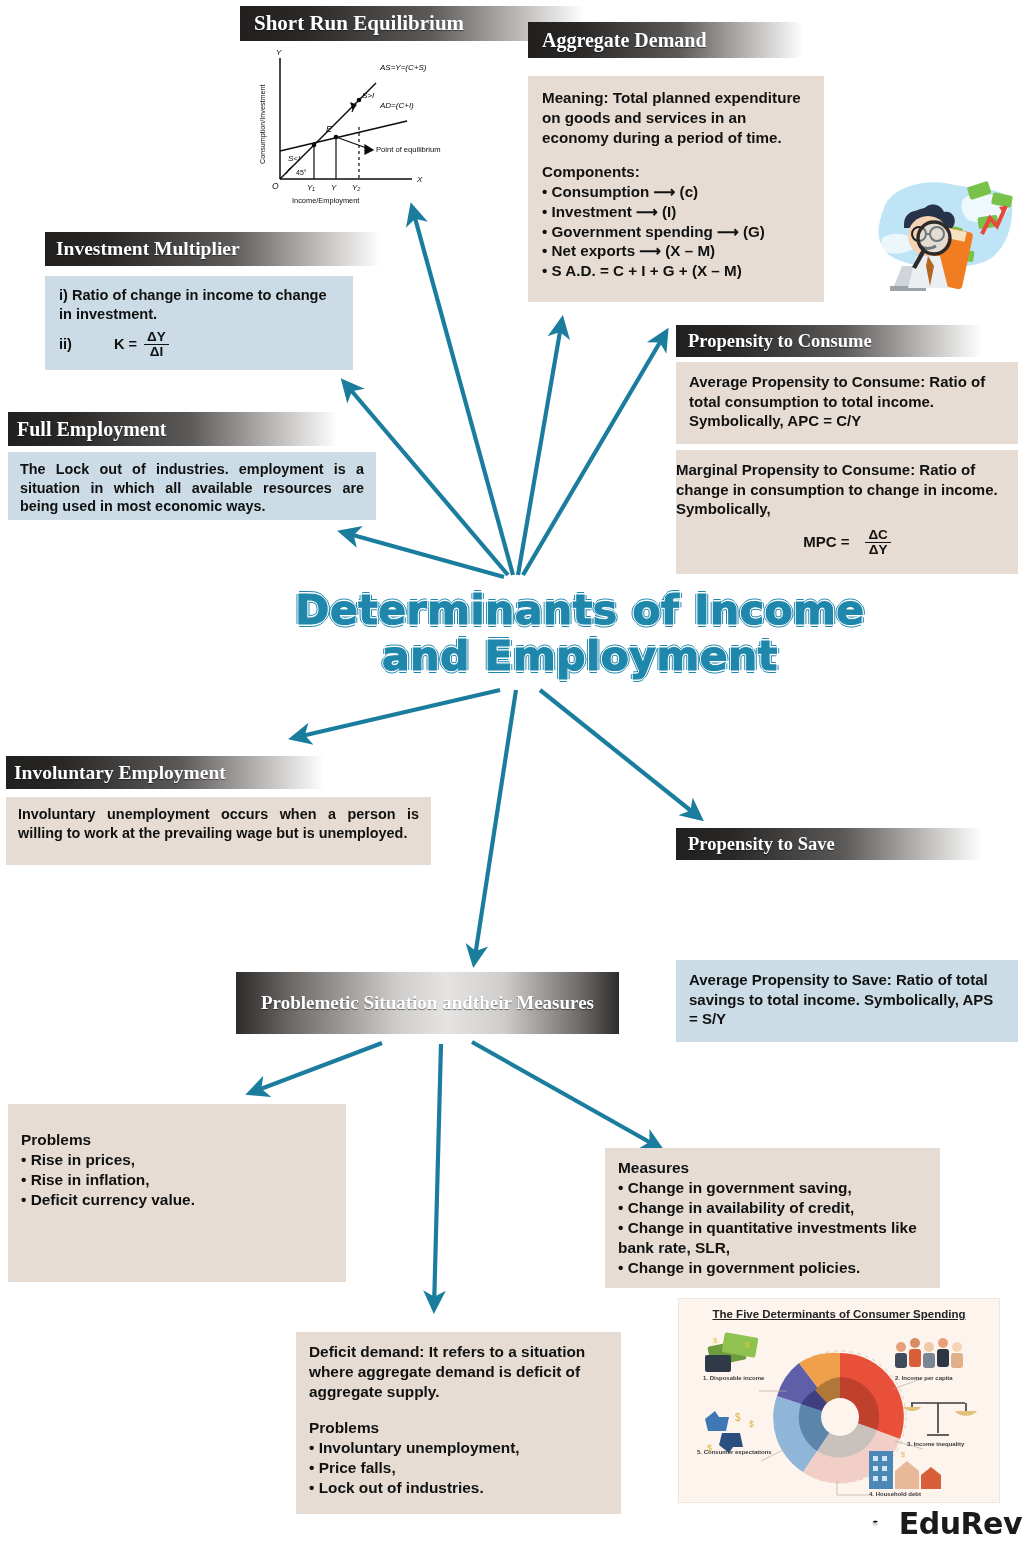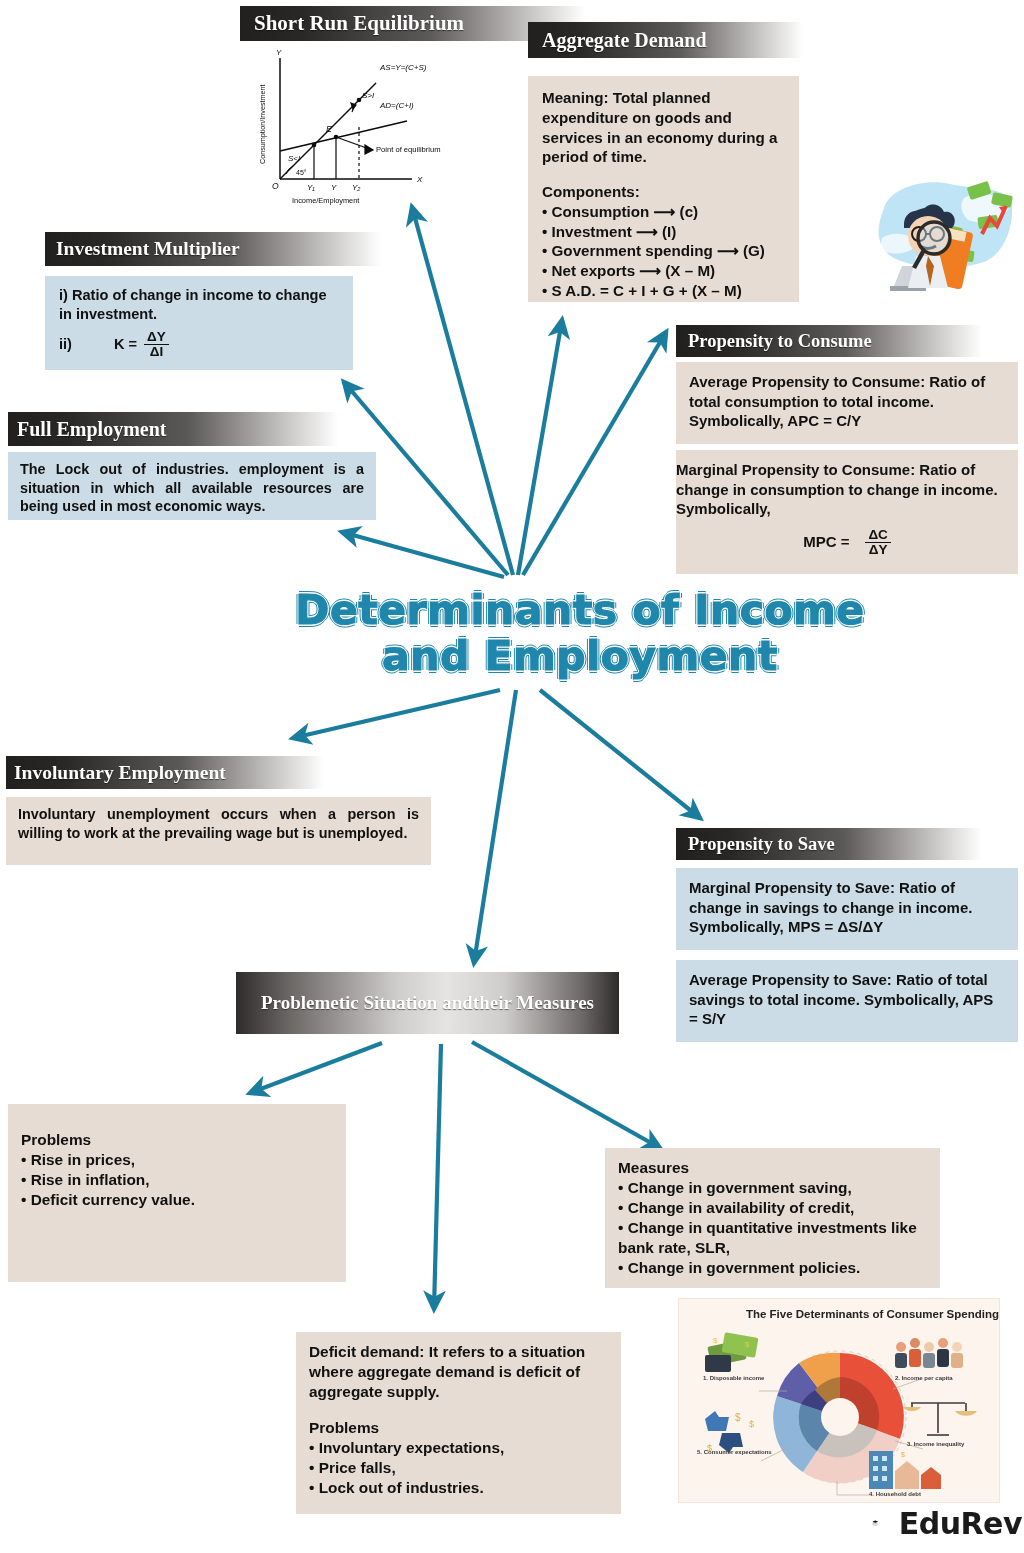--- a/index.html
+++ b/index.html
@@ -60,22 +60,22 @@
   #sr-chart{position:absolute;left:252px;top:46px;width:215px;height:165px;}
 
   
   #edurev-logo{position:absolute;left:872px;top:1500px;width:150px;height:46px;
     display:flex;align-items:center;gap:20px;}
   #edurev-logo .txt{font-family:"DejaVu Sans",sans-serif;font-weight:700;font-size:30px;color:#1b1b1b;letter-spacing:-0.5px;}
 
   
   #spend-info{position:absolute;left:678px;top:1298px;width:322px;height:205px;
     background:#fdf4ee;border:1px solid #f0e6de;box-sizing:border-box;}
-  #spend-info .ttl{position:absolute;left:0;right:0;top:9px;text-align:right;
-    font-size:11.5px;font-weight:700;color:#232323;}
+  #spend-info .ttl{position:absolute;left:0;right:0;top:9px;text-align:center;
+    font-size:11.5px;font-weight:700;color:#232323;text-decoration:underline;}
   #spend-info .lbl{position:absolute;font-size:6px;font-weight:700;color:#3a3a3a;white-space:nowrap;}
 
   
   #ad-illus{position:absolute;left:864px;top:168px;width:152px;height:132px;overflow:hidden;}
 </style>
 </head>
 <body>
 
 <div class="root">
 
@@ -150,21 +150,21 @@
         <text x="128" y="62" font-size="8" font-style="italic">AD=(C+I)</text>
         <text x="13" y="118" font-size="7.2" transform="rotate(-90 13,118)">Consumption/Investment</text>
         <text x="40" y="157" font-size="7.4">Income/Employment</text>
       </g>
     </svg>
   </div>
 
   <div class="hdr" style="left:528px;top:22px;width:275px;height:36px;padding-left:14px;font-size:20px;">
     <span>Aggregate Demand</span>
   </div>
-  <div class="body beige" style="left:528px;top:76px;width:271px;height:226px;padding:12px 14px;font-size:15.2px;">
+  <div class="body beige" style="left:528px;top:76px;width:296px;height:226px;padding:12px 14px;font-size:15.2px;">
     <div>Meaning: Total planned expenditure on goods and services in an economy during a period of time.</div>
     <div style="height:15px"></div>
     <div>Components:</div>
     <div>• Consumption ⟶ (c)</div>
     <div>• Investment  ⟶ (I)</div>
     <div>• Government spending ⟶ (G)</div>
     <div>• Net exports  ⟶  (X – M)</div>
     <div>• S A.D. = C + I + G + (X – M)</div>
   </div>
 
@@ -249,23 +249,20 @@
   <div class="hdr" style="left:6px;top:756px;width:318px;height:33px;padding-left:8px;font-size:19.5px;">
     <span>Involuntary Employment</span>
   </div>
   <div class="body beige" style="left:6px;top:797px;width:425px;height:68px;padding:8px 12px;font-size:14.4px;text-align:justify;">
     <span>Involuntary unemployment occurs when a person is willing to work at the prevailing wage but is unemployed.</span>
   </div>
 
   <div class="hdr" style="left:676px;top:828px;width:306px;height:32px;padding-left:12px;font-size:18.5px;">
     <span>Propensity to Save</span>
   </div>
-  <div class="body blue" style="left:676px;top:868px;width:342px;height:82px;padding:10px 13px;font-size:15px;">
-    <span>Marginal Propensity to Save: Ratio of change in savings to change in income. Symbolically, MPS = ΔS/ΔY</span>
-  </div>
   <div class="body blue" style="left:676px;top:960px;width:342px;height:82px;padding:10px 13px;font-size:15px;">
     <span>Average Propensity to Save: Ratio of total savings to total income. Symbolically, APS = S/Y</span>
   </div>
 
   <div class="hdr gray center" style="left:236px;top:972px;width:383px;height:62px;font-size:19px;">
     <span>Problemetic Situation and</span>
     <span>their Measures</span>
   </div>
 
   <div class="body beige" style="left:8px;top:1104px;width:338px;height:178px;padding:10px 13px;font-size:15.4px;">
@@ -281,21 +278,21 @@
     <div>• Change in government saving,</div>
     <div>• Change in availability of credit,</div>
     <div>• Change in quantitative investments like bank rate, SLR,</div>
     <div>• Change in government policies.</div>
   </div>
 
   <div class="body beige" style="left:296px;top:1332px;width:325px;height:182px;padding:10px 13px;font-size:15.4px;">
     <div>Deficit demand: It refers to a situation where aggregate demand is deficit of aggregate supply.</div>
     <div style="height:16px"></div>
     <div>Problems</div>
-    <div>• Involuntary expectations,</div>
+    <div>• Involuntary unemployment,</div>
     <div>• Price falls,</div>
     <div>• Lock out of industries.</div>
   </div>
 
   <div id="spend-info">
     <div class="ttl">The Five Determinants of Consumer Spending</div>
     <svg viewBox="0 0 322 205" width="322" height="205" style="position:absolute;left:0;top:0;">
       <g>
         <circle cx="161" cy="118" r="66" fill="none" stroke="#d9cfc6" stroke-width="1" stroke-dasharray="4,4"></circle>
         <path d="M161,118 L161,54 A64,64 0 0,1 221,140 Z" fill="#e8503a"></path>

